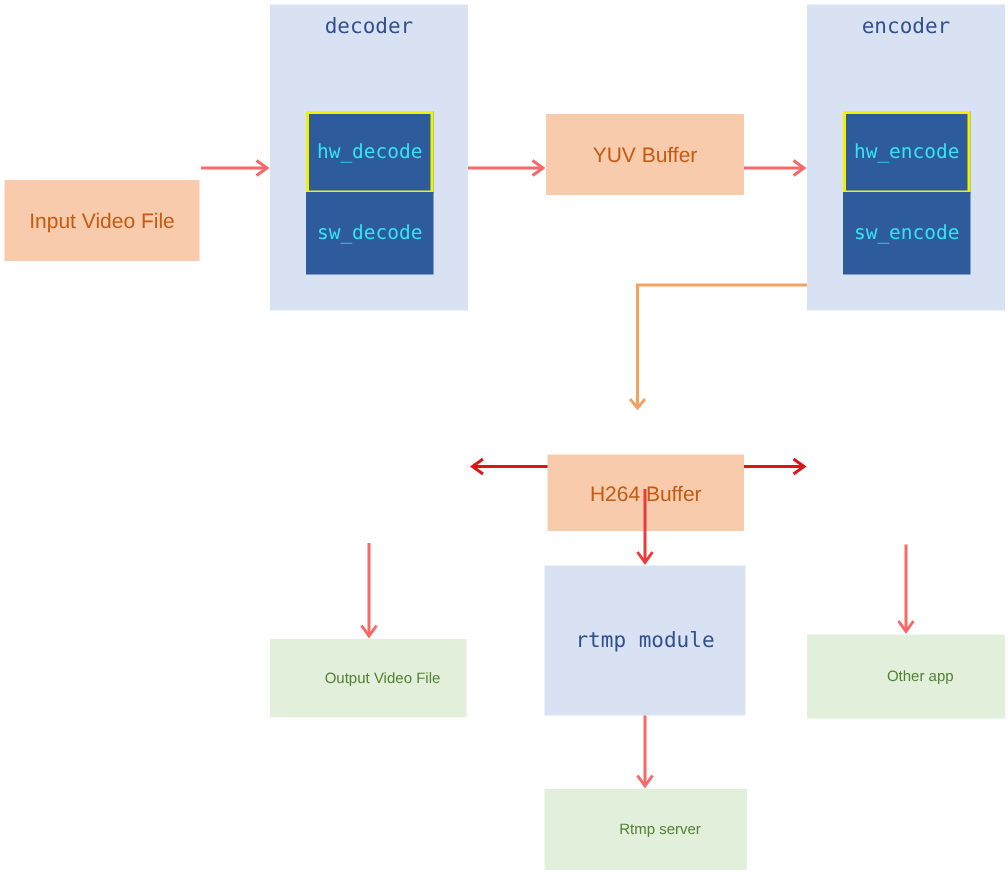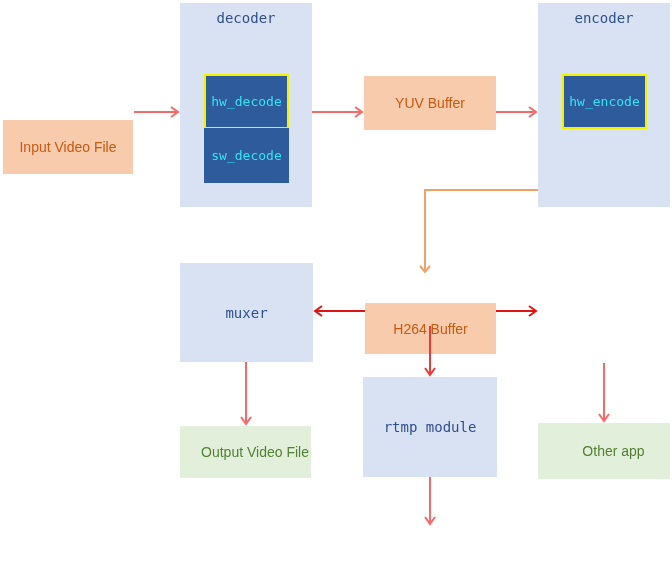--- a/index.html
+++ b/index.html
@@ -40,21 +40,21 @@
     font-family: "DejaVu Sans Mono", monospace;
     font-size: 13px;
   }
   .hw {
     border: 2px solid var(--highlight-border, #F2F200);
     margin-top: 30px;
   }
   .green {
     background: var(--green-fill, #E2EFDA);
     color: var(--green-text, #538135);
-    font-size: 14px;
+    font-size: 10px;
     padding-left: 19px;
   }
   svg.edges {
     position: absolute;
     left: 0; top: 0;
     width: 672px; height: 583px;
     pointer-events: none;
   }
   svg.edges line, svg.edges polyline, svg.edges path {
     fill: none;
@@ -91,42 +91,45 @@
   </div>
 
   <div class="node container-box label-top" style="left:538px; top:3px; width:132px; height:204px;">
     <span>encoder</span>
   </div>
 
   <div class="node module hw" style="left:562px; top:44px; width:85px; height:55px;">
     <span>hw_encode</span>
   </div>
 
+  <div class="node module" style="left:562px; top:128px; width:85px; height:55px;">
+    <span>sw_encode</span>
+  </div>
 
-  <div class="node container-box" style="left:180px; top:263px; width:133px; height:99px;">
-    <span>muxer</span>
-  </div>
 
   <div class="node peach" style="left:365px; top:275px; width:131px; height:51px;margin-top:28px;">
     <span>H264 Buffer</span>
   </div>
 
 
   <div class="node container-box" style="left:363px; top:377px; width:134px; height:100px;">
     <span>rtmp module</span>
   </div>
 
   <div class="node green" style="left:180px; top:426px; width:131px; height:52px;">
     <span>Output Video File</span>
   </div>
 
   <div class="node green" style="left:538px; top:423px; width:132px; height:56px;">
     <span>Other app</span>
   </div>
 
+  <div class="node green" style="left:363px; top:526px; width:135px; height:54px;">
+    <span>Rtmp server</span>
+  </div>
 
   <svg class="edges" viewBox="0 0 672 583" xmlns="http://www.w3.org/2000/svg">
 
     <g class="e-soft">
       <line x1="134" y1="112" x2="177" y2="112"></line>
       <path d="M171,107 L178,112 L171,117"></path>
     </g>
 
     <g class="e-soft">
       <line x1="312" y1="112" x2="361" y2="112"></line>

